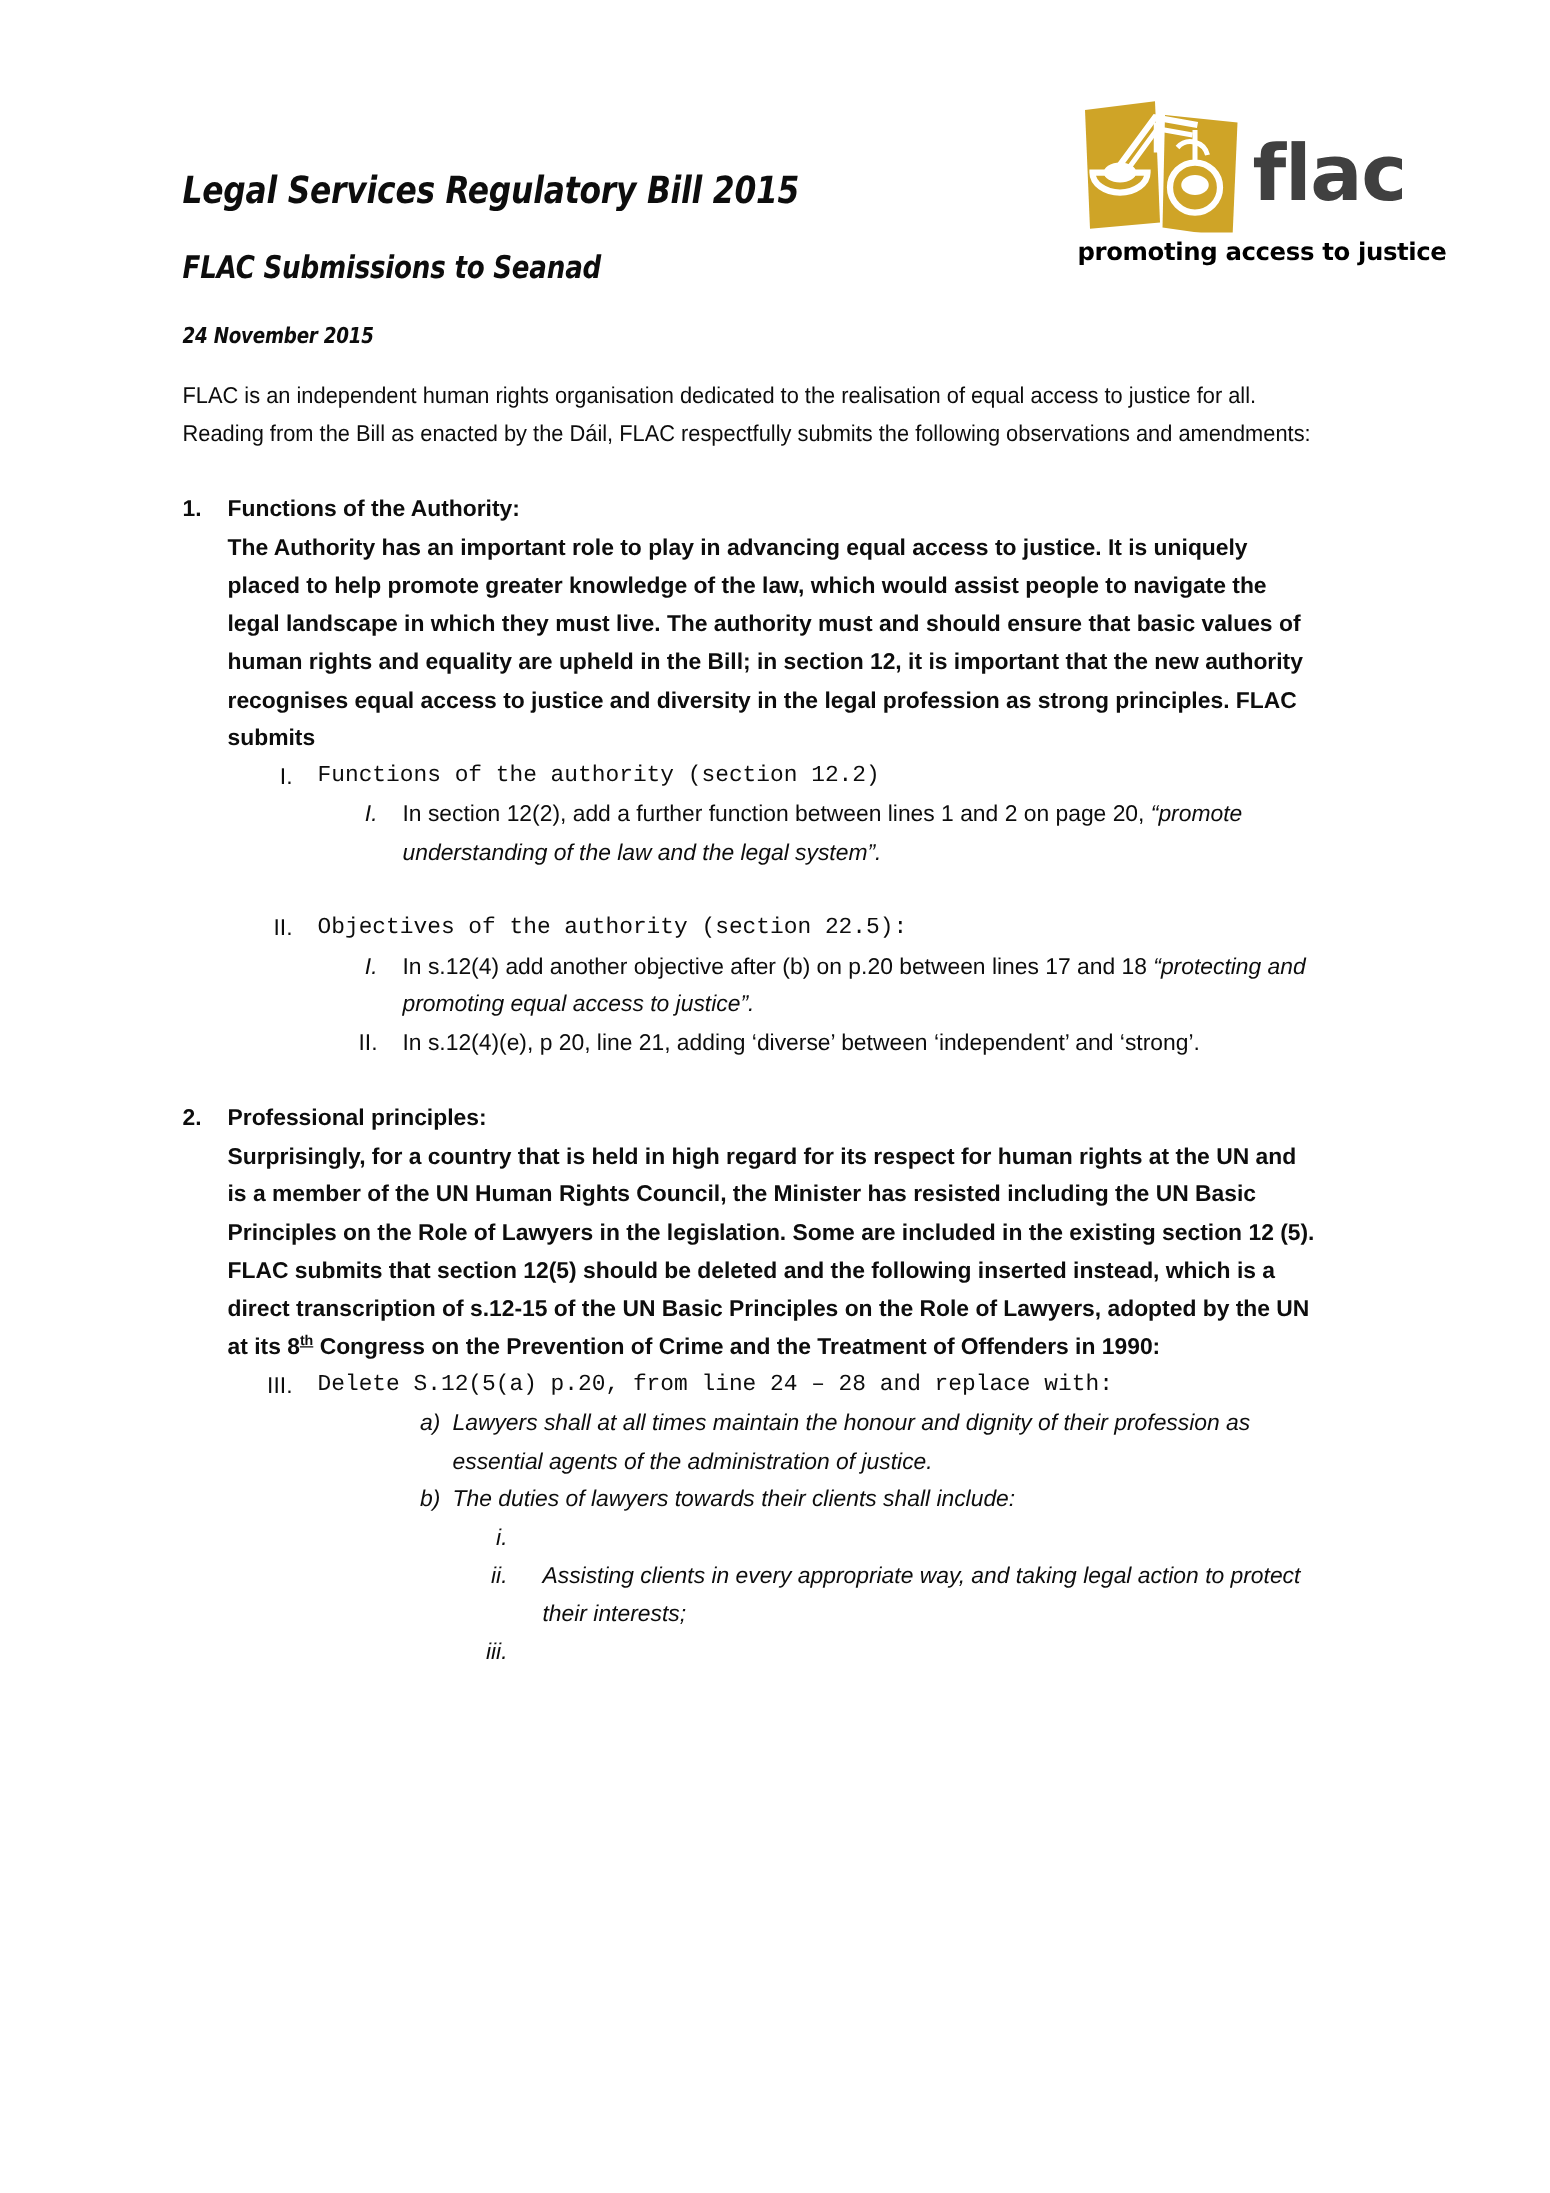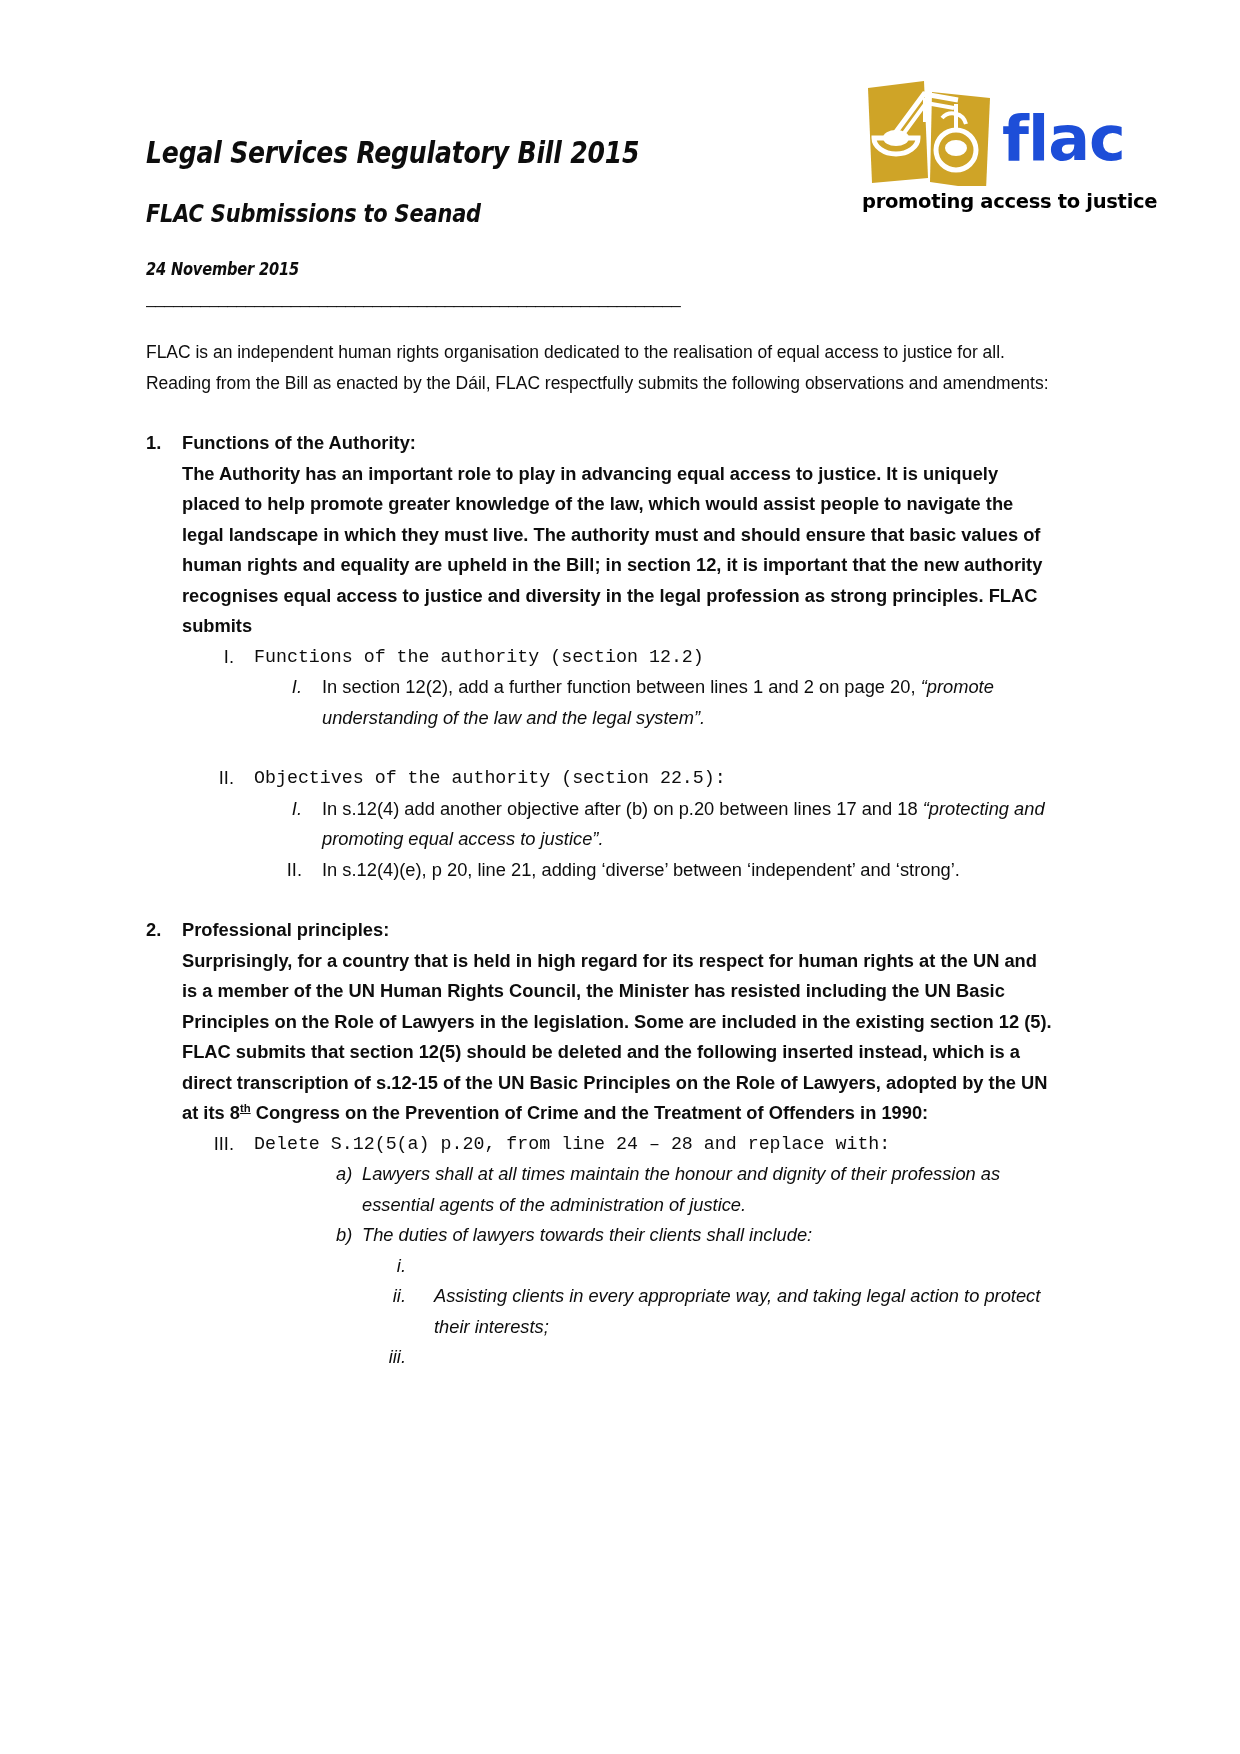--- a/index.html
+++ b/index.html
@@ -244,34 +244,33 @@
 
           <path d="M63,20 L63,44" fill="none" stroke="#ffffff" stroke-width="4"></path>
 
           <path d="M94,26 L94,54" fill="none" stroke="#ffffff" stroke-width="4"></path>
           <circle cx="94" cy="72" r="20" fill="none" stroke="#ffffff" stroke-width="5"></circle>
           <ellipse cx="94" cy="70" rx="11" ry="8" fill="#ffffff"></ellipse>
 
           <path d="M80,40 A14,14 0 0 1 104,46" fill="none" stroke="#ffffff" stroke-width="4"></path>
         </svg>
       </div>
-      <div class="logo-wordmark" style="color:#1d4ed8">flac</div>
+      <div class="logo-wordmark" style="color:#404040">flac</div>
     </div>
     <div class="logo-tagline" style="color:#000000">promoting access to justice</div>
   </div>
 
   <div class="doc-body">
 
     <h1 class="doc-title">Legal Services Regulatory Bill 2015</h1>
 
     <h2 class="doc-subtitle">FLAC Submissions to Seanad</h2>
 
     <p class="doc-date">24 November 2015</p>
 
-    <p class="rule-underscores">___________________________________________________________</p>
 
     <p class="para intro">FLAC is an independent human rights organisation dedicated to the realisation of equal access to justice for all. Reading from the Bill as enacted by the Dáil, FLAC respectfully submits the following observations and amendments:</p>
 
     <div class="spacer-md"></div>
 
     <div class="lvl1">
       <span class="marker">1.</span>
       <span class="content">Functions of the Authority:</span>
     </div>
     <div class="lvl1">

